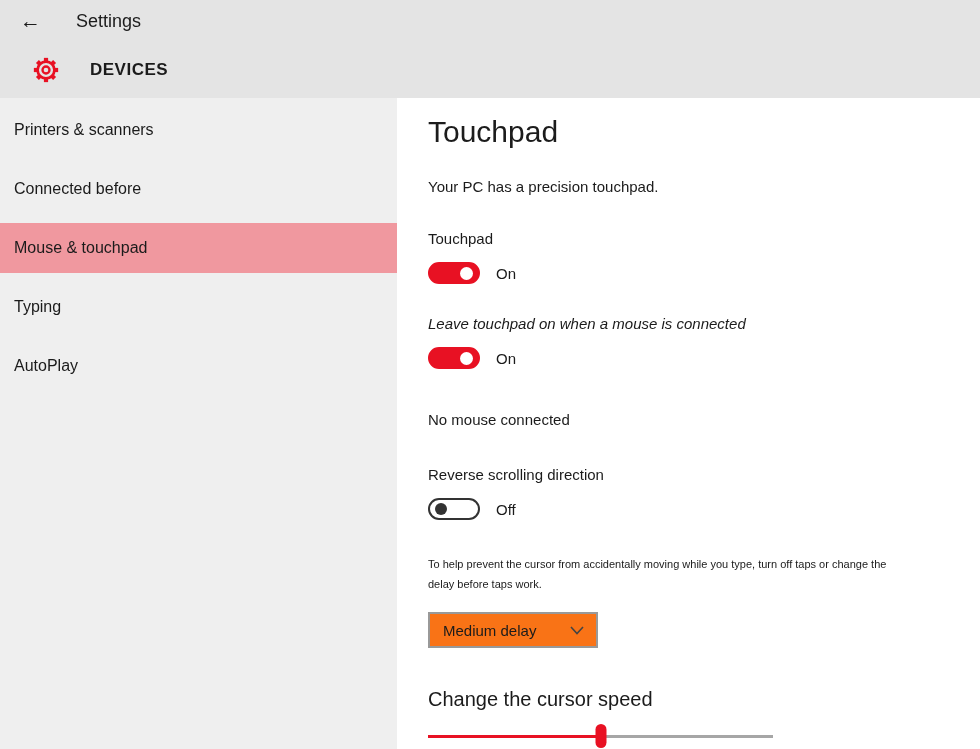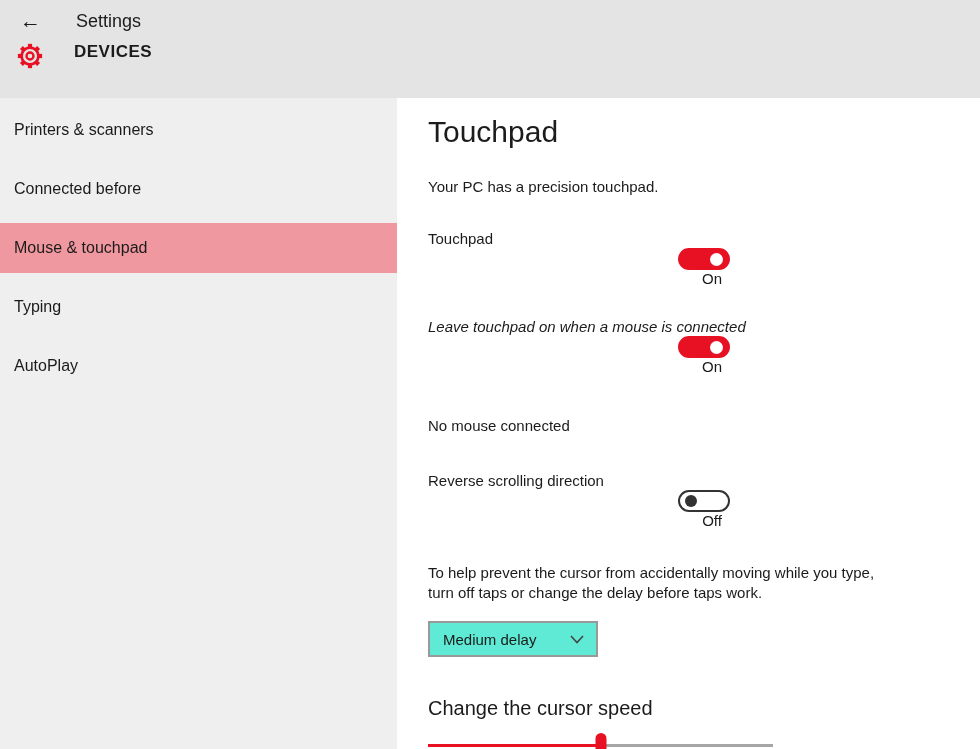--- a/index.html
+++ b/index.html
@@ -9,21 +9,21 @@
     color: #1b1b1b;
     background: #ffffff;
   }
   .page { width: 980px; height: 749px; display: flex; flex-direction: column; }
 
   
   .header-band { height: 98px; background: #e4e4e4; flex: 0 0 auto; }
   .titlebar-row { height: 42px; display: flex; align-items: center; padding-left: 20px; }
   .back-arrow { font-size: 21px; color: #1b1b1b; cursor: default; width: 30px; }
   .app-title { font-size: 18px; margin-left: 26px; }
-  .page-title-row { height: 56px; display: flex; padding-left: 16px; }
+  .page-title-row { height: 56px; display: flex; align-items: center; padding-left: 32px; }
   .gear-wrap { width: 28px; height: 28px; display: flex; align-items: center; justify-content: center; }
   .page-title { font-size: 17px; font-weight: bold; margin-left: 30px; letter-spacing: 0.5px; }
   .accent-stroke { stroke: #e81123; }
 
   
   .body-row { flex: 1 1 auto; display: flex; min-height: 0; }
 
   
   .sidebar { width: 397px; flex: 0 0 397px; background: #efefef; padding-top: 7px; }
   .side-item {
@@ -36,38 +36,38 @@
   .main { flex: 1 1 auto; background: #ffffff; padding: 14px 0 0 31px; }
   .main-title { font-size: 30px; font-weight: 300; line-height: 40px; color: #1c1c1c; }
   .subtitle { font-size: 15px; margin-top: 26px; }
 
   .setting-label { font-size: 15px; }
   .lbl-touchpad { margin-top: 35px; }
   .lbl-leave { margin-top: 31px; font-style: italic; }
   .lbl-reverse { margin-top: 38px; }
   .no-mouse { font-size: 15px; margin-top: 42px; }
 
-  .toggle-row { display: flex; align-items: center; margin-top: 1px; flex-direction: column; }
+  .toggle-row { display: flex; align-items: center; margin-top: 15px; }
   .toggle {
     width: 52px; height: 22px; border-radius: 11px;
     border: 2px solid #333; position: relative; background: #fff; cursor: pointer;
   }
   .toggle .knob {
     position: absolute; width: 12px; height: 12px; border-radius: 50%;
     background: #333; left: 5px; top: 3px;
   }
   .toggle.on { background: #e81123; border-color: #e81123; }
   .toggle.on .knob { background: #fff; left: auto; right: 5px; width: 13px; height: 13px; top: 2.5px; }
   .toggle-state { font-size: 15px; margin-left: 16px; }
 
-  .help-text { font-size: 15px; line-height: 20px; margin-top: 34px; max-width: 470px; }
+  .help-text { font-size: 11px; line-height: 20px; margin-top: 34px; max-width: 470px; }
 
   .dropdown {
     margin-top: 18px; width: 170px; height: 36px; border: 2px solid #999;
-    background: #5eead4; display: flex; align-items: center; justify-content: space-between;
+    background: #f97316; display: flex; align-items: center; justify-content: space-between;
     padding: 0 12px 0 13px; cursor: pointer;
   }
   .dropdown-value { font-size: 15px; }
 
   .cursor-label { font-size: 20px; margin-top: 40px; }
   .slider { position: relative; width: 345px; height: 26px; margin-top: 12px; }
   .slider .track-bg {
     position: absolute; left: 0; right: 0; top: 11.5px; height: 3px; background: #a6a6a6;
   }
   .slider .track-fill {

